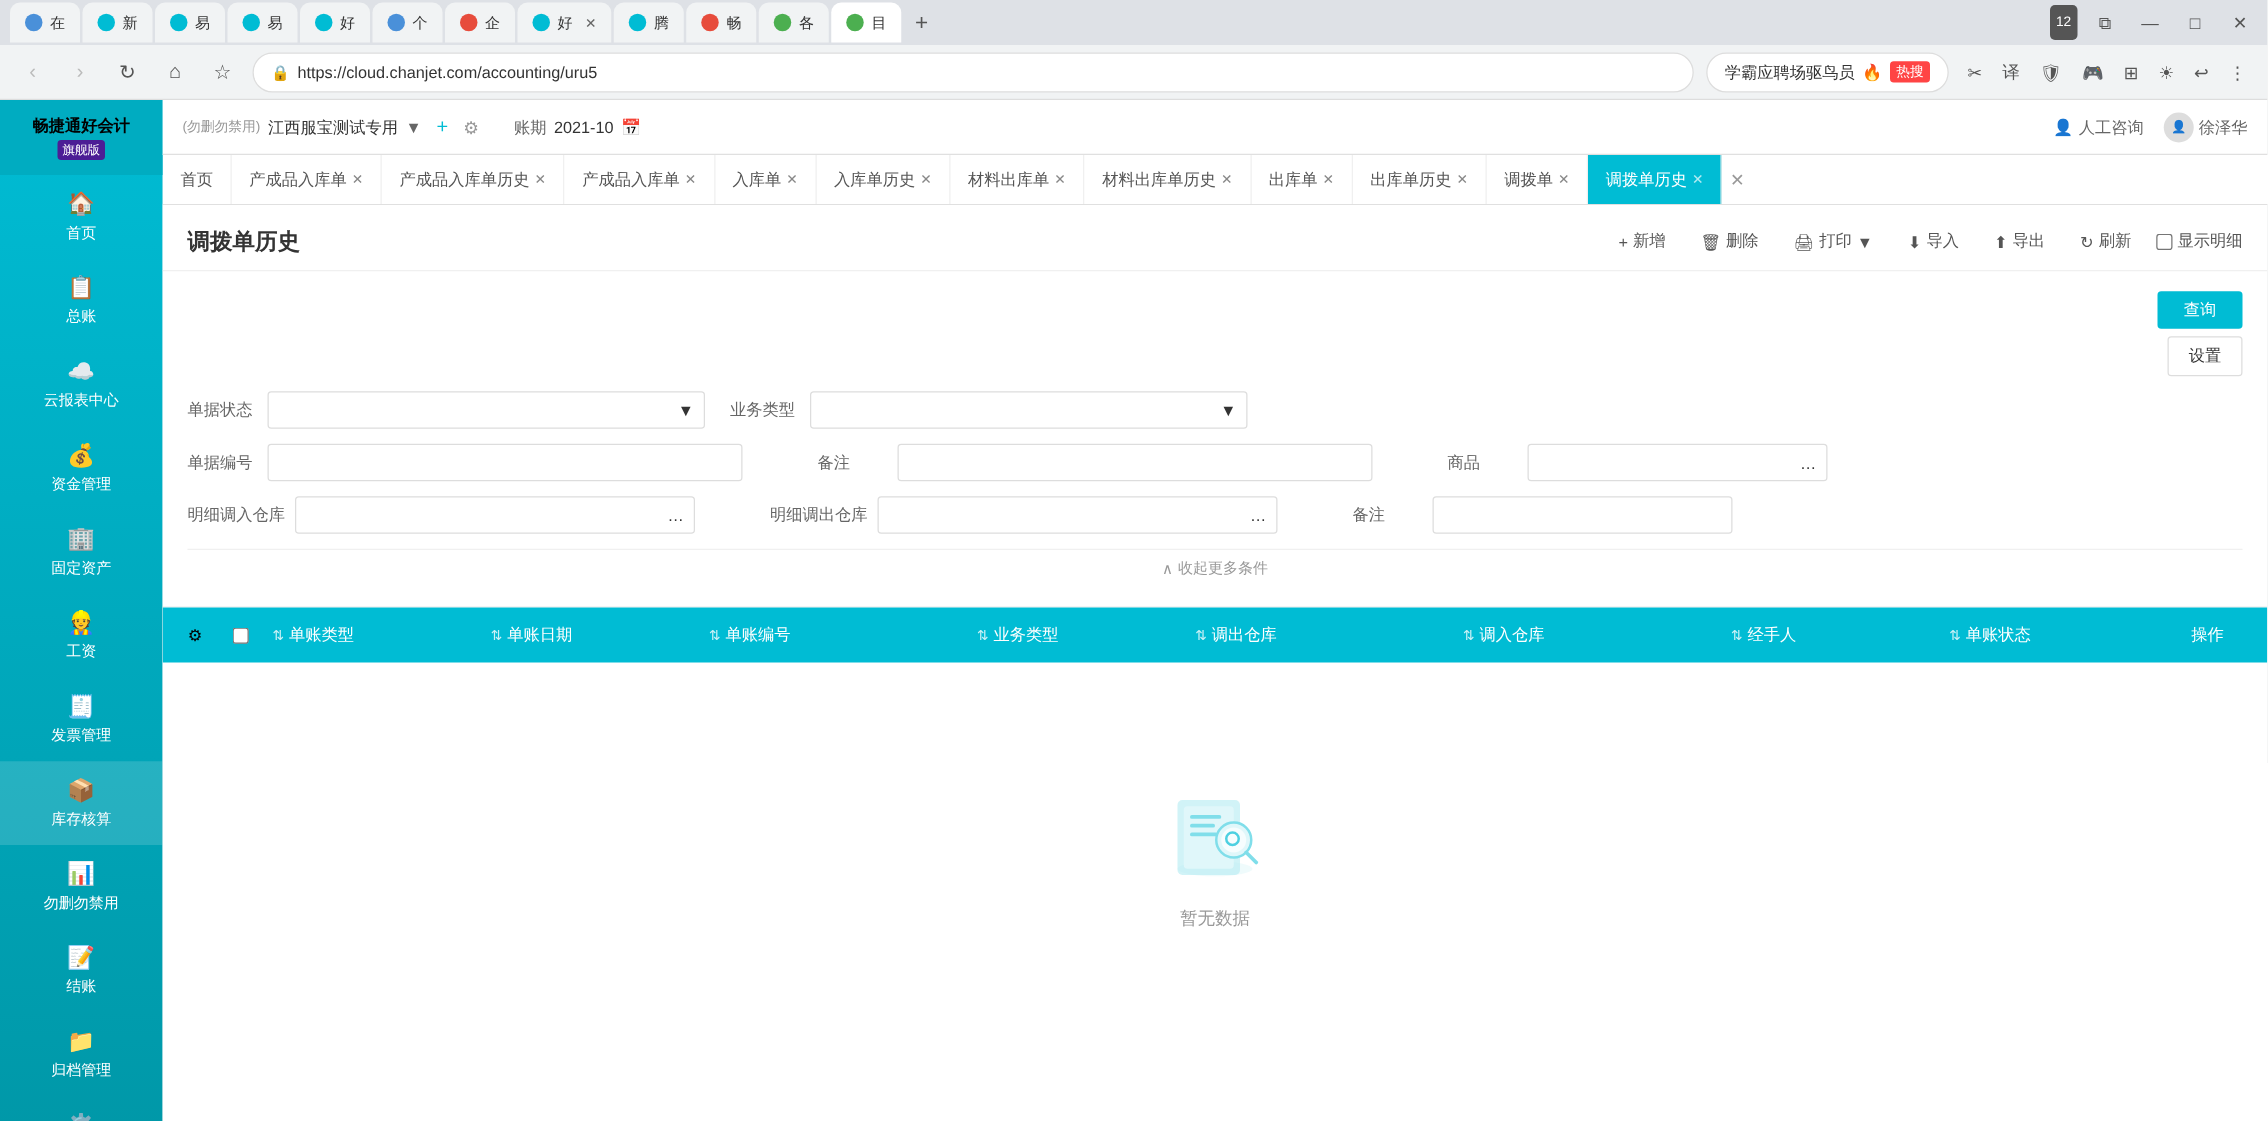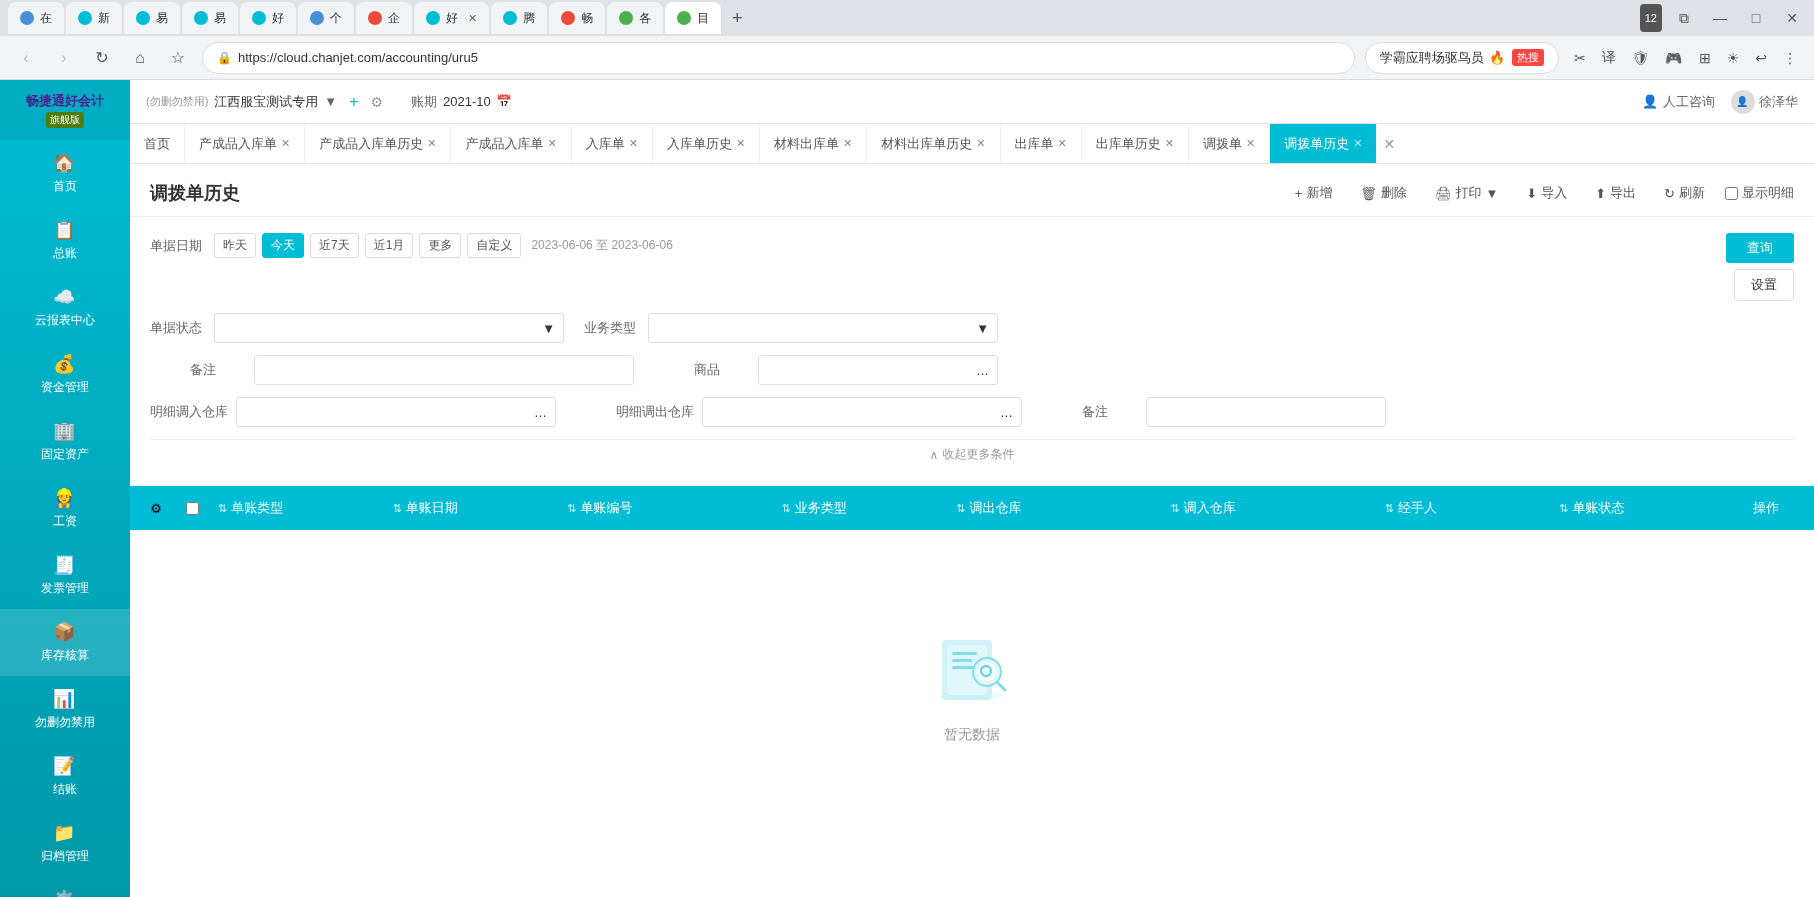--- a/index.html
+++ b/index.html
@@ -30,22 +30,22 @@
     .hot-tag { background: #ff4444; color: #fff; font-size: 11px; padding: 1px 5px; border-radius: 3px; }
     .browser-menu-btns { display: flex; gap: 6px; align-items: center; }
     .menu-btn { font-size: 14px; color: #555; cursor: pointer; padding: 3px 5px; }
 
     
     .app-layout { display: flex; flex: 1; background: #f5f5f5; height: calc(897px - 80px); }
 
     
     .sidebar { width: 130px; background: linear-gradient(180deg, #00bcd4 0%, #0097a7 100%); display: flex; flex-direction: column; flex-shrink: 0; }
     .sidebar-logo { background: #00acc1; padding: 12px 8px; text-align: center; cursor: pointer; }
-    .sidebar-logo .logo-title { color: #4c1d95; font-size: 13px; font-weight: bold; }
-    .sidebar-logo .logo-badge { background: #4d7c0f; color: #fff; font-size: 10px; padding: 1px 4px; border-radius: 3px; margin-top: 2px; display: inline-block; }
+    .sidebar-logo .logo-title { color: #000000; font-size: 13px; font-weight: bold; }
+    .sidebar-logo .logo-badge { background: #4c1d95; color: #fff; font-size: 10px; padding: 1px 4px; border-radius: 3px; margin-top: 2px; display: inline-block; }
     .sidebar-nav { flex: 1; overflow-y: auto; }
     .sidebar-item { display: flex; flex-direction: column; align-items: center; padding: 12px 8px; cursor: pointer; color: #fff; gap: 4px; transition: background 0.2s; }
     .sidebar-item:hover, .sidebar-item.active { background: rgba(255,255,255,0.15); }
     .sidebar-item .s-icon { font-size: 18px; }
     .sidebar-item .s-label { font-size: 12px; text-align: center; }
 
     
     .main-content { flex: 1; display: flex; flex-direction: column; overflow: hidden; }
 
     
@@ -390,32 +390,20 @@
             <div class="display-toggle">
               <input type="checkbox" style="">
               <span>显示明细</span>
             </div>
           </div>
         </div>
 
         <div class="filter-area">
 
           <div class="filter-row">
-            <div class="filter-group">
-              <span class="filter-label">单据日期</span>
-              <div class="date-buttons">
-                <button class="date-btn">昨天</button>
-                <button class="date-btn active">今天</button>
-                <button class="date-btn">近7天</button>
-                <button class="date-btn">近1月</button>
-                <button class="date-btn">更多</button>
-                <button class="date-btn">自定义</button>
-                <span class="date-range">2023-06-06 至 2023-06-06</span>
-              </div>
-            </div>
             <div class="filter-right-actions" style="margin-left:auto;">
               <button class="query-btn">查询</button>
               <button class="set-btn">设置</button>
             </div>
           </div>
 
           <div class="filter-row">
             <div class="filter-group">
               <span class="filter-label">单据状态</span>
               <div class="filter-select filter-select-wide">
@@ -426,20 +414,24 @@
             <div class="filter-group">
               <span class="filter-label">业务类型</span>
               <div class="filter-select filter-select-wide">
                 <span></span>
                 <span>▼</span>
               </div>
             </div>
           </div>
 
           <div class="filter-row">
+            <div class="filter-group">
+              <span class="filter-label">单据编号</span>
+              <input class="filter-input filter-input-wide" type="text" style="">
+            </div>
             <div class="filter-group" style="margin-left:40px;">
               <span class="filter-label">备注</span>
               <input class="filter-input filter-input-wide" type="text" style="">
             </div>
             <div class="filter-group" style="margin-left:40px;">
               <span class="filter-label">商品</span>
               <div class="filter-select" style="min-width:240px;">
                 <span></span>
                 <span>…</span>
               </div>

